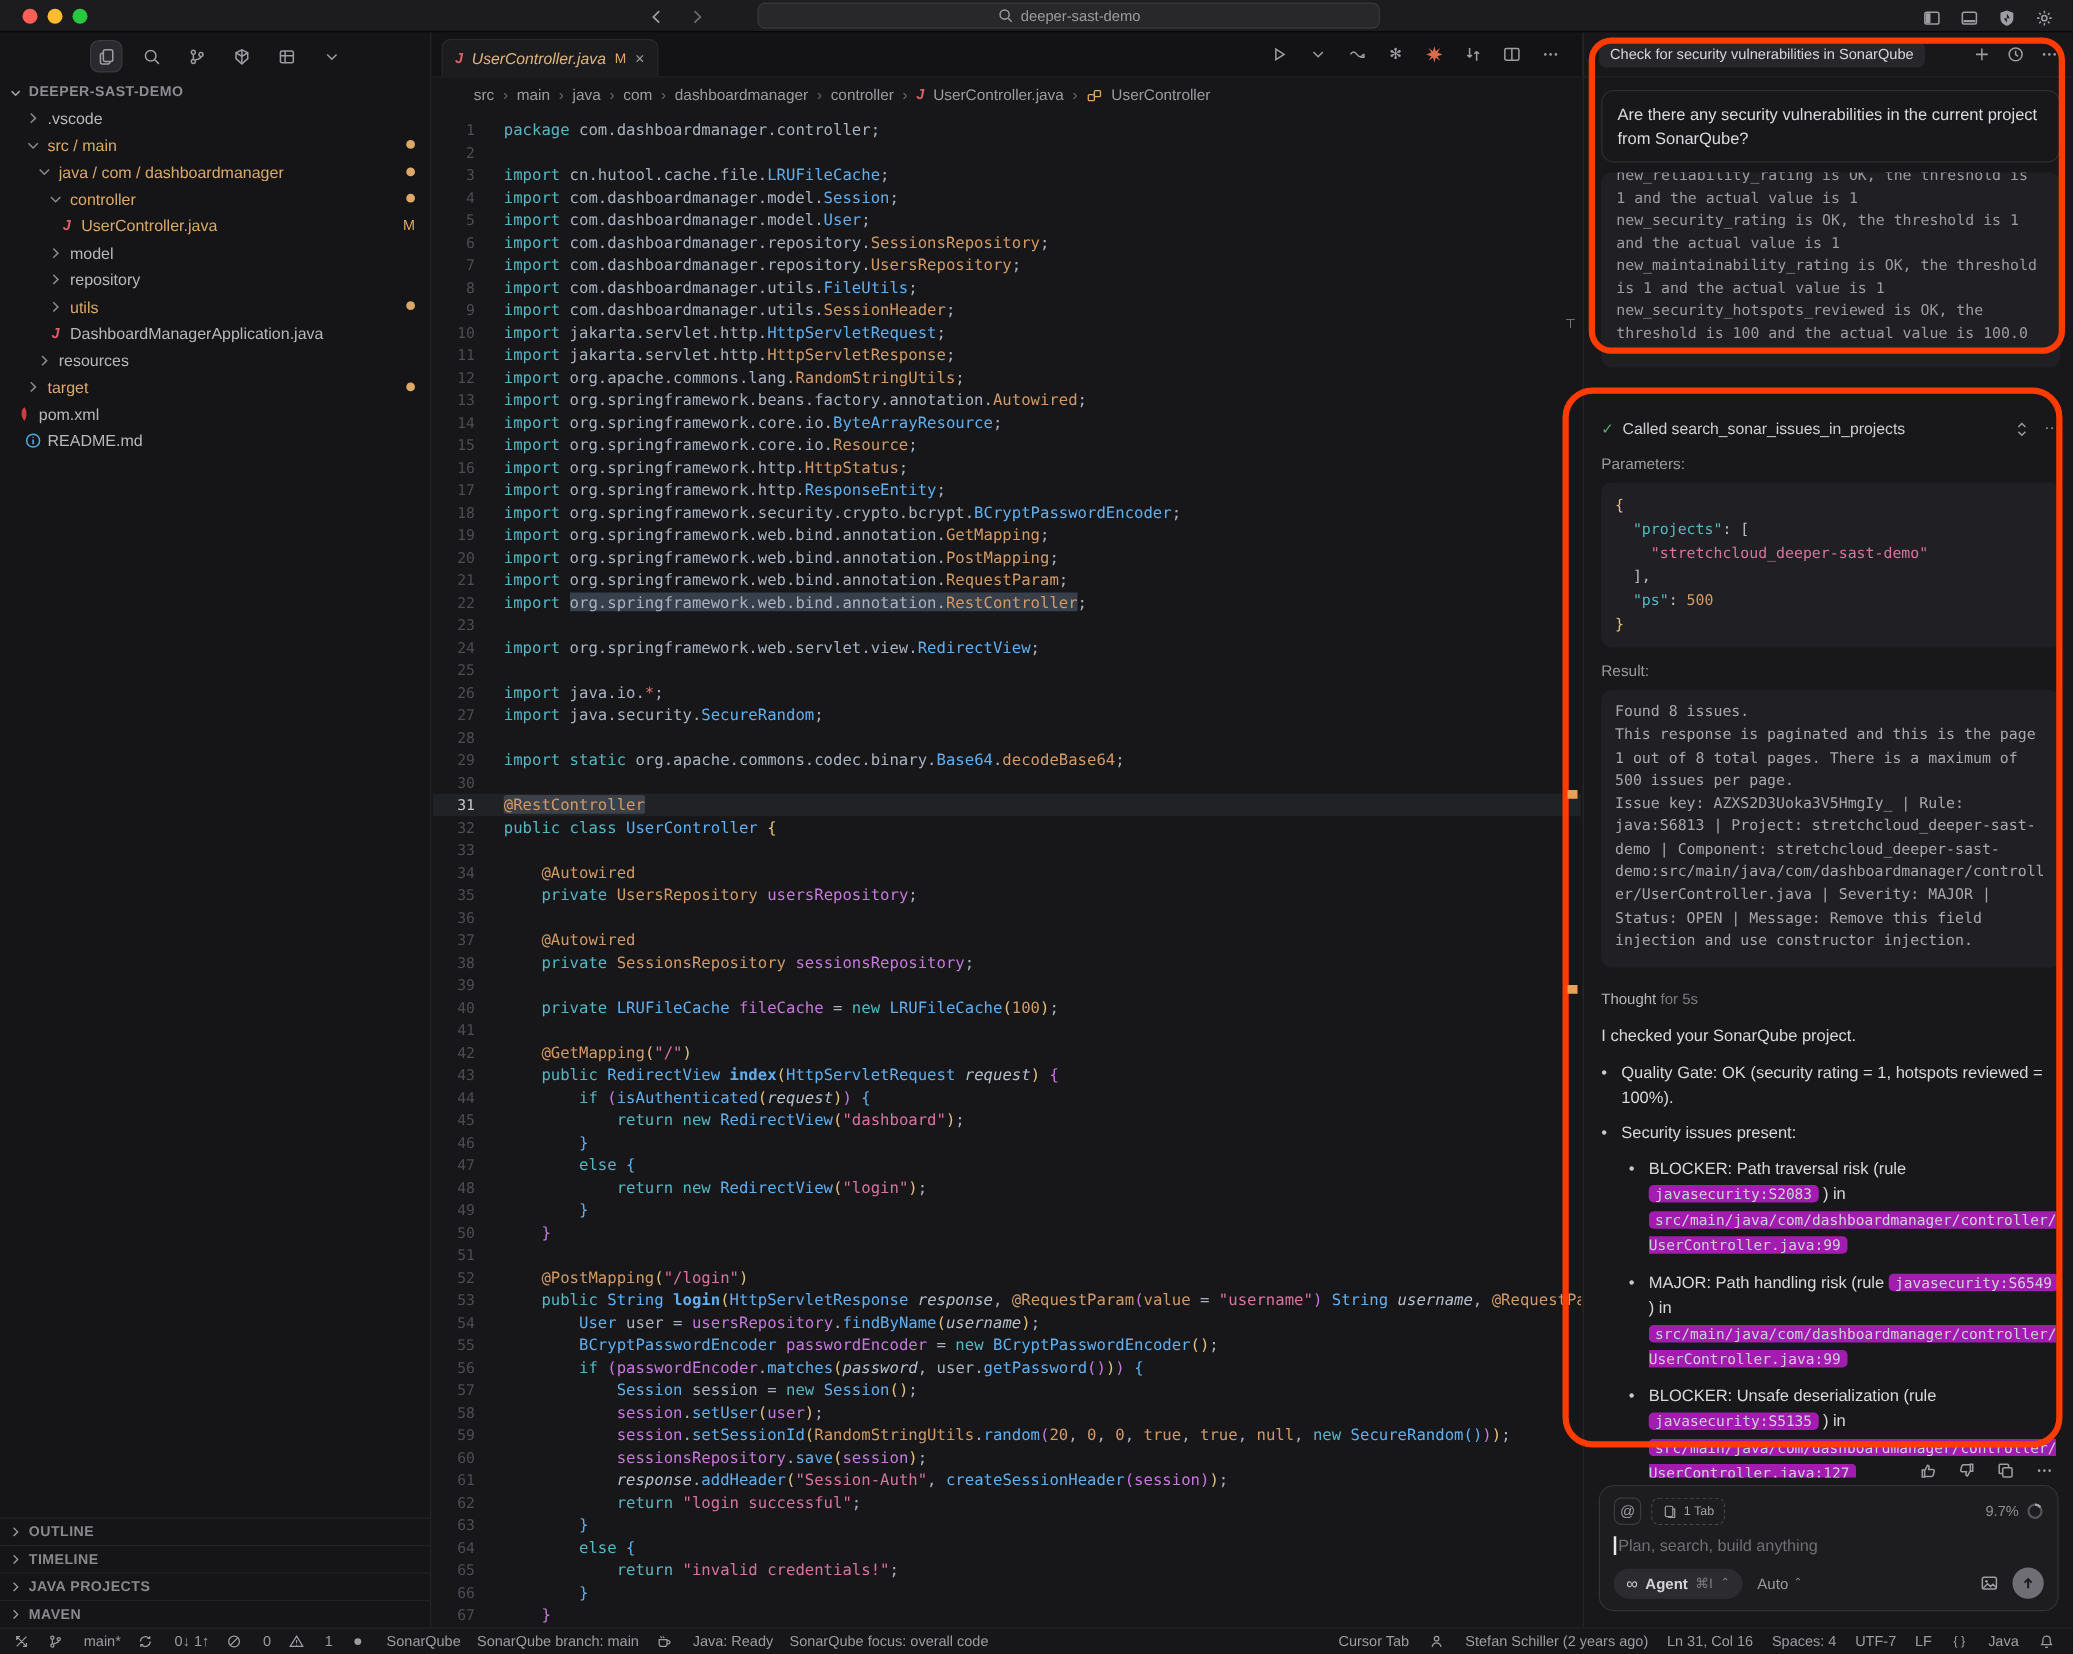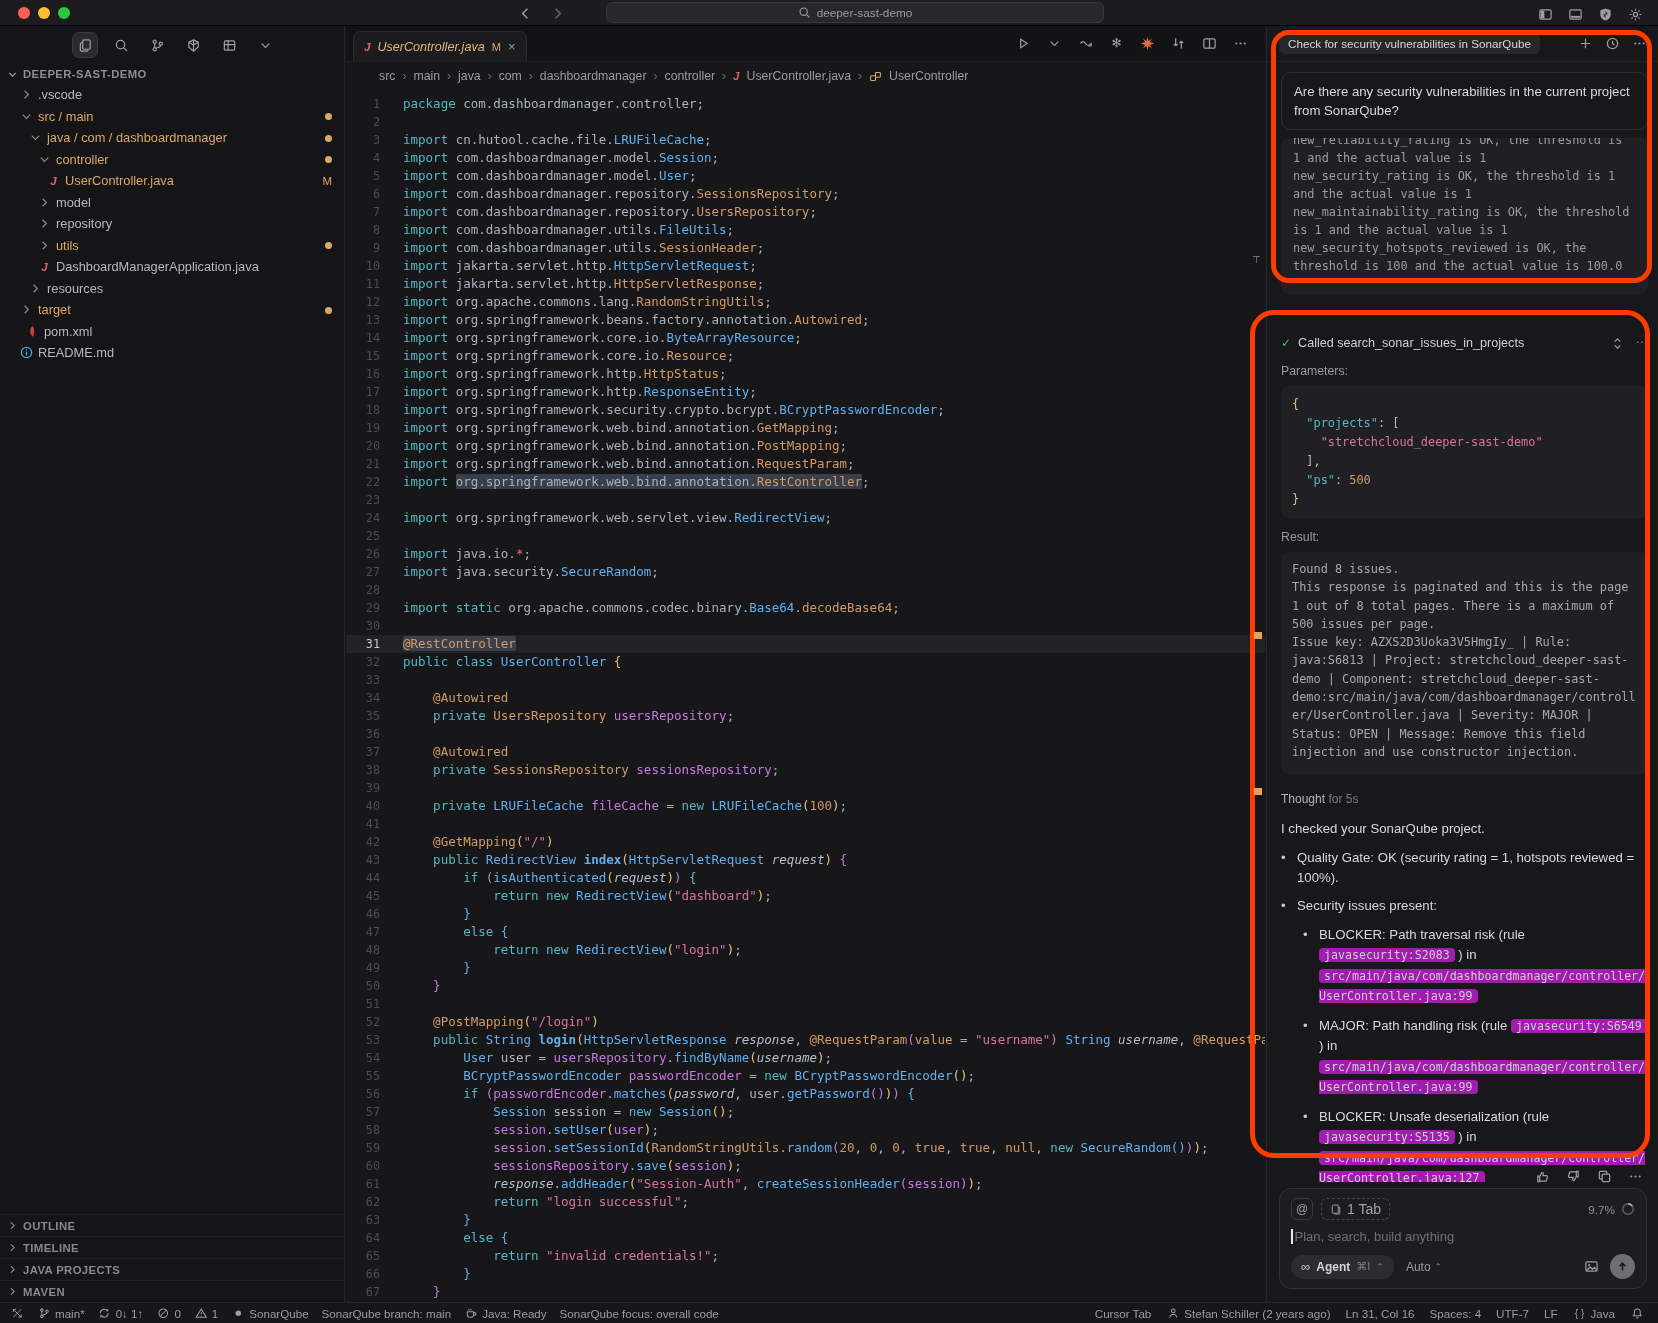--- a/index.html
+++ b/index.html
@@ -89,39 +89,39 @@
   .para { margin-top:13px; line-height:19px; color:#d8d8db; }
   #bullets { margin-top:10px; }
   .b1 { display:flex; gap:8px; margin-top:9px; line-height:19.5px; }
   .b1 > .mark, .b2 > .mark { color:#c9c9cd; flex:none; width:8px; }
   .b2 { display:flex; gap:8px; margin-top:9px; margin-left:22px; line-height:20.5px; }
   .chip { background:#a21caf; border-radius:4px; padding:0 5px; font-size:11.6px; color:#ccd0d6; font-family:"DejaVu Sans Mono","Liberation Mono",monospace; overflow-wrap:anywhere; }
   #feedback { position:absolute; right:14px; top:1141px; display:flex; gap:13px; color:#8e8e93; }
   #inputbox { position:absolute; left:12px; top:1162px; width:368px; height:101px; background:#1d1d20; border:1px solid #313136; border-radius:12px; padding:9px 11px; }
   #inRow1 { display:flex; align-items:center; gap:8px; }
   .atbtn { width:22px; height:22px; border:1px solid #3a3a3f; border-radius:6px; display:flex; align-items:center; justify-content:center; color:#9d9da2; font-size:12px; cursor:pointer; }
-  .ctxchip { display:flex; align-items:center; gap:5px; border:1px dashed #45454b; border-radius:6px; height:22px; padding:0 8px; color:#a4a4a9; font-size:14px; cursor:pointer; }
+  .ctxchip { display:flex; align-items:center; gap:5px; border:1px dashed #45454b; border-radius:6px; height:22px; padding:0 8px; color:#a4a4a9; font-size:10px; cursor:pointer; }
   #usage { margin-left:auto; display:flex; align-items:center; gap:6px; color:#8f8f94; font-size:11.7px; }
   #inRow2 { margin-top:9px; display:flex; align-items:center; color:#6f6f74; font-size:13px; }
   .caret { width:1.5px; height:15px; background:#e8e8ec; margin-right:2px; }
   #inRow3 { position:absolute; left:11px; right:11px; bottom:9px; display:flex; align-items:center; gap:12px; }
   #agentPill { display:flex; align-items:center; gap:6px; background:#2b2b30; border-radius:12px; height:24px; padding:0 10px; cursor:pointer; }
   #agentPill .inf { color:#c9c9ce; font-size:13px; }
   #agentPill .aname { color:#d4d4d8; font-size:12px; font-weight:700; }
   #agentPill .kbd { color:#7c7c82; font-size:11px; }
   #autoSel { color:#9a9a9f; font-size:12px; display:flex; gap:4px; align-items:center; cursor:pointer; }
   #sendGrp { margin-left:auto; display:flex; align-items:center; gap:10px; }
   #sendBtn { width:25px; height:25px; border-radius:50%; background:#6e6e74; display:flex; align-items:center; justify-content:center; cursor:pointer; }
   .chev-s { color:#8a8a90; font-size:9px; }
 
   
   #statusbar { position:absolute; left:0; top:1302px; width:1658px; height:21px; background:#17171a; border-top:1px solid #252528; display:flex; align-items:center; font-size:11.6px; color:#9c9ca1; }
   #sbLeft { display:flex; gap:13px; padding-left:10px; align-items:center; }
   #sbRight { margin-left:auto; display:flex; gap:15px; padding-right:14px; align-items:flex-end; }
-  .sbitem { display:flex; align-items:center; gap:4px; cursor:pointer; white-space:nowrap; }
+  .sbitem { display:flex; align-items:center; gap:16px; cursor:pointer; white-space:nowrap; }
   .sbitem .icon { width:14px; height:14px; } .sbitem .icon svg { width:12.5px; height:12.5px; }
 
   
   .redbox { position:absolute; border:5px solid #fe3b01; border-radius:18px; z-index:50; pointer-events:none; }
   #anno1 { left:1271px; top:30px; width:381px; height:253px; }
   #anno2 { left:1250px; top:310px; width:400px; height:848px; border-radius:24px; }
   .omark { position:absolute; width:8px; height:7px; background:#e9a159; z-index:60; }
 </style>
 </head>
 <body>
@@ -313,21 +313,21 @@
         </div>
         <div class="trow mod" style="padding-left: 19px;">
           <span class="chev">
             <svg viewBox="0 0 16 16">
               <path d="M6 4l4 4-4 4" stroke="currentColor" fill="none" stroke-width="1.3"></path>
             </svg>
           </span>
           <span class="lbl">target</span>
           <span class="meta"><span class="dotb"></span></span>
         </div>
-        <div class="trow" style="padding-left: 25px;">
+        <div class="trow" style="padding-left: 12px;">
           <span class="ficon">
             <svg viewBox="0 0 16 16">
               <path d="M8 2c2 2.5 2.6 6.5.4 11.5C6.5 12 5 9 5.8 5.5 6.3 3.6 7.2 2.6 8 2z" fill="#cc3e44"></path>
             </svg>
           </span>
           <span class="lbl">pom.xml</span>
         </div>
         <div class="trow" style="padding-left: 19px;">
           <span class="ficon">
             <svg viewBox="0 0 16 16">

